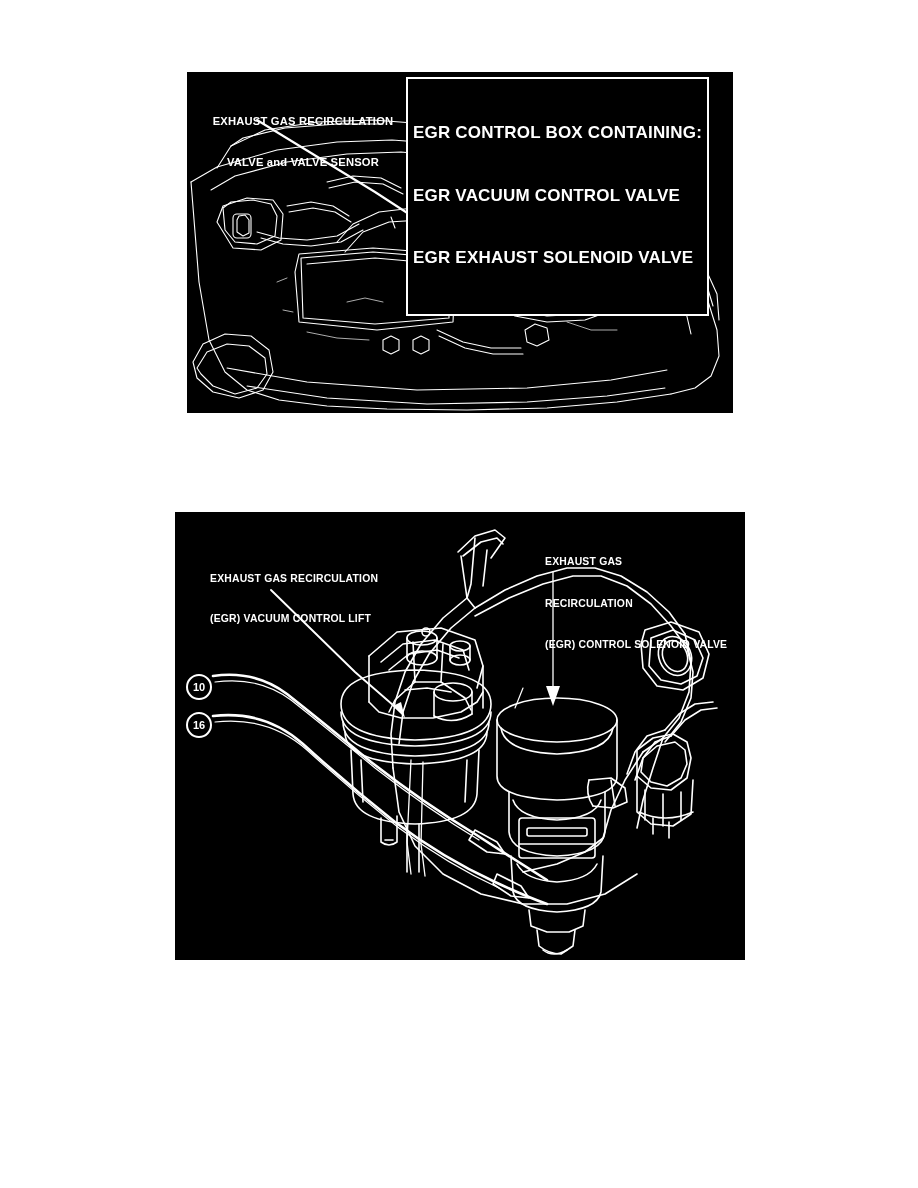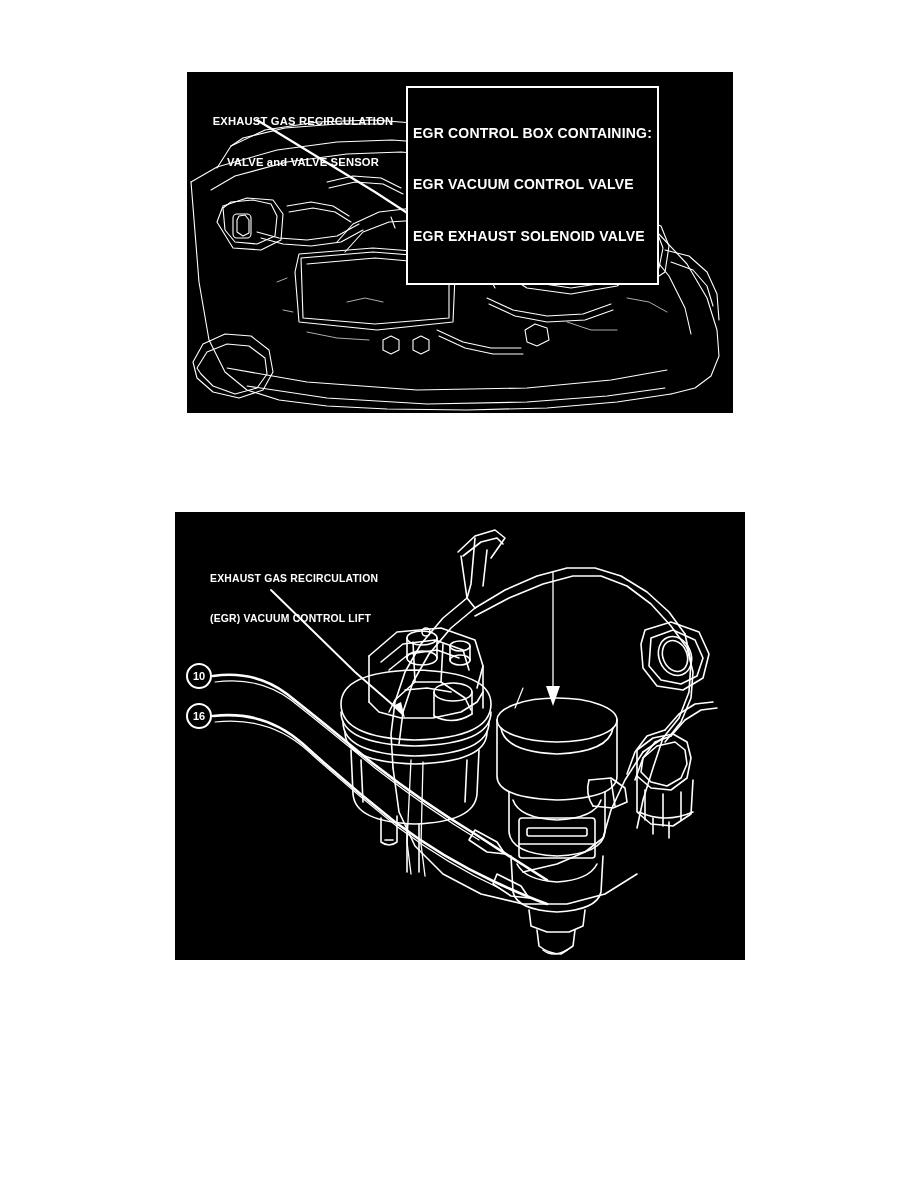--- a/index.html
+++ b/index.html
@@ -64,24 +64,23 @@
     font-size: 11.2px;
     line-height: 1.22;
   }
 
   #callout-egr-control-box {
     left: 219px;
     top: 5px;
     border: 2px solid #ffffff;
     background: #000000;
     padding: 3px 5px 4px 5px;
-    font-size: 14px;
+    font-size: 17px;
     line-height: 1.22;
     text-align: left;
-    margin-top: 9px;
   }
 
   
   #callout-egr-vacuum-control-valve {
     left: 35px;
     top: 33px;
     font-size: 10.4px;
     line-height: 1.28;
     text-align: left;
   }
@@ -103,22 +102,22 @@
     color: #ffffff;
     font-family: "Liberation Sans", sans-serif;
     font-weight: bold;
     font-size: 11px;
     display: flex;
     align-items: center;
     justify-content: center;
     background: #000000;
     box-sizing: border-box;
   }
-  #ref-num-10 { left: 11px; top: 151px; }
-  #ref-num-16 { left: 11px; top: 191px; }
+  #ref-num-10 { left: 11px; top: 162px; }
+  #ref-num-16 { left: 11px; top: 200px; }
 </style>
 </head>
 <body>
 
 <div class="figure" id="figure-engine-bay">
 
   <svg class="fig-svg" viewBox="0 0 546 341" preserveAspectRatio="none">
     <g fill="none" stroke="#ffffff" stroke-width="1.1" stroke-linecap="round" stroke-linejoin="round">
 
       <path d="M4 110 L30 95 L90 78 L150 70 L205 68 L260 72 L320 84 L380 104 L432 132
@@ -347,20 +346,25 @@
 
       <path d="M218 256 L224 300 L240 334 L268 362 L306 382 L348 392 L392 392 L430 382 L462 362"></path>
     </g>
   </svg>
 
   <div class="callout-text" id="callout-egr-vacuum-control-valve">
     <div>EXHAUST GAS RECIRCULATION</div>
     <div>(EGR) VACUUM CONTROL LIFT</div>
   </div>
 
+  <div class="callout-text" id="callout-egr-control-solenoid-valve">
+    <div>EXHAUST GAS</div>
+    <div>RECIRCULATION</div>
+    <div>(EGR) CONTROL SOLENOID VALVE</div>
+  </div>
 
   <div class="ref-num" id="ref-num-10">
     <span>10</span>
   </div>
   <div class="ref-num" id="ref-num-16">
     <span>16</span>
   </div>
 
 </div>
 

